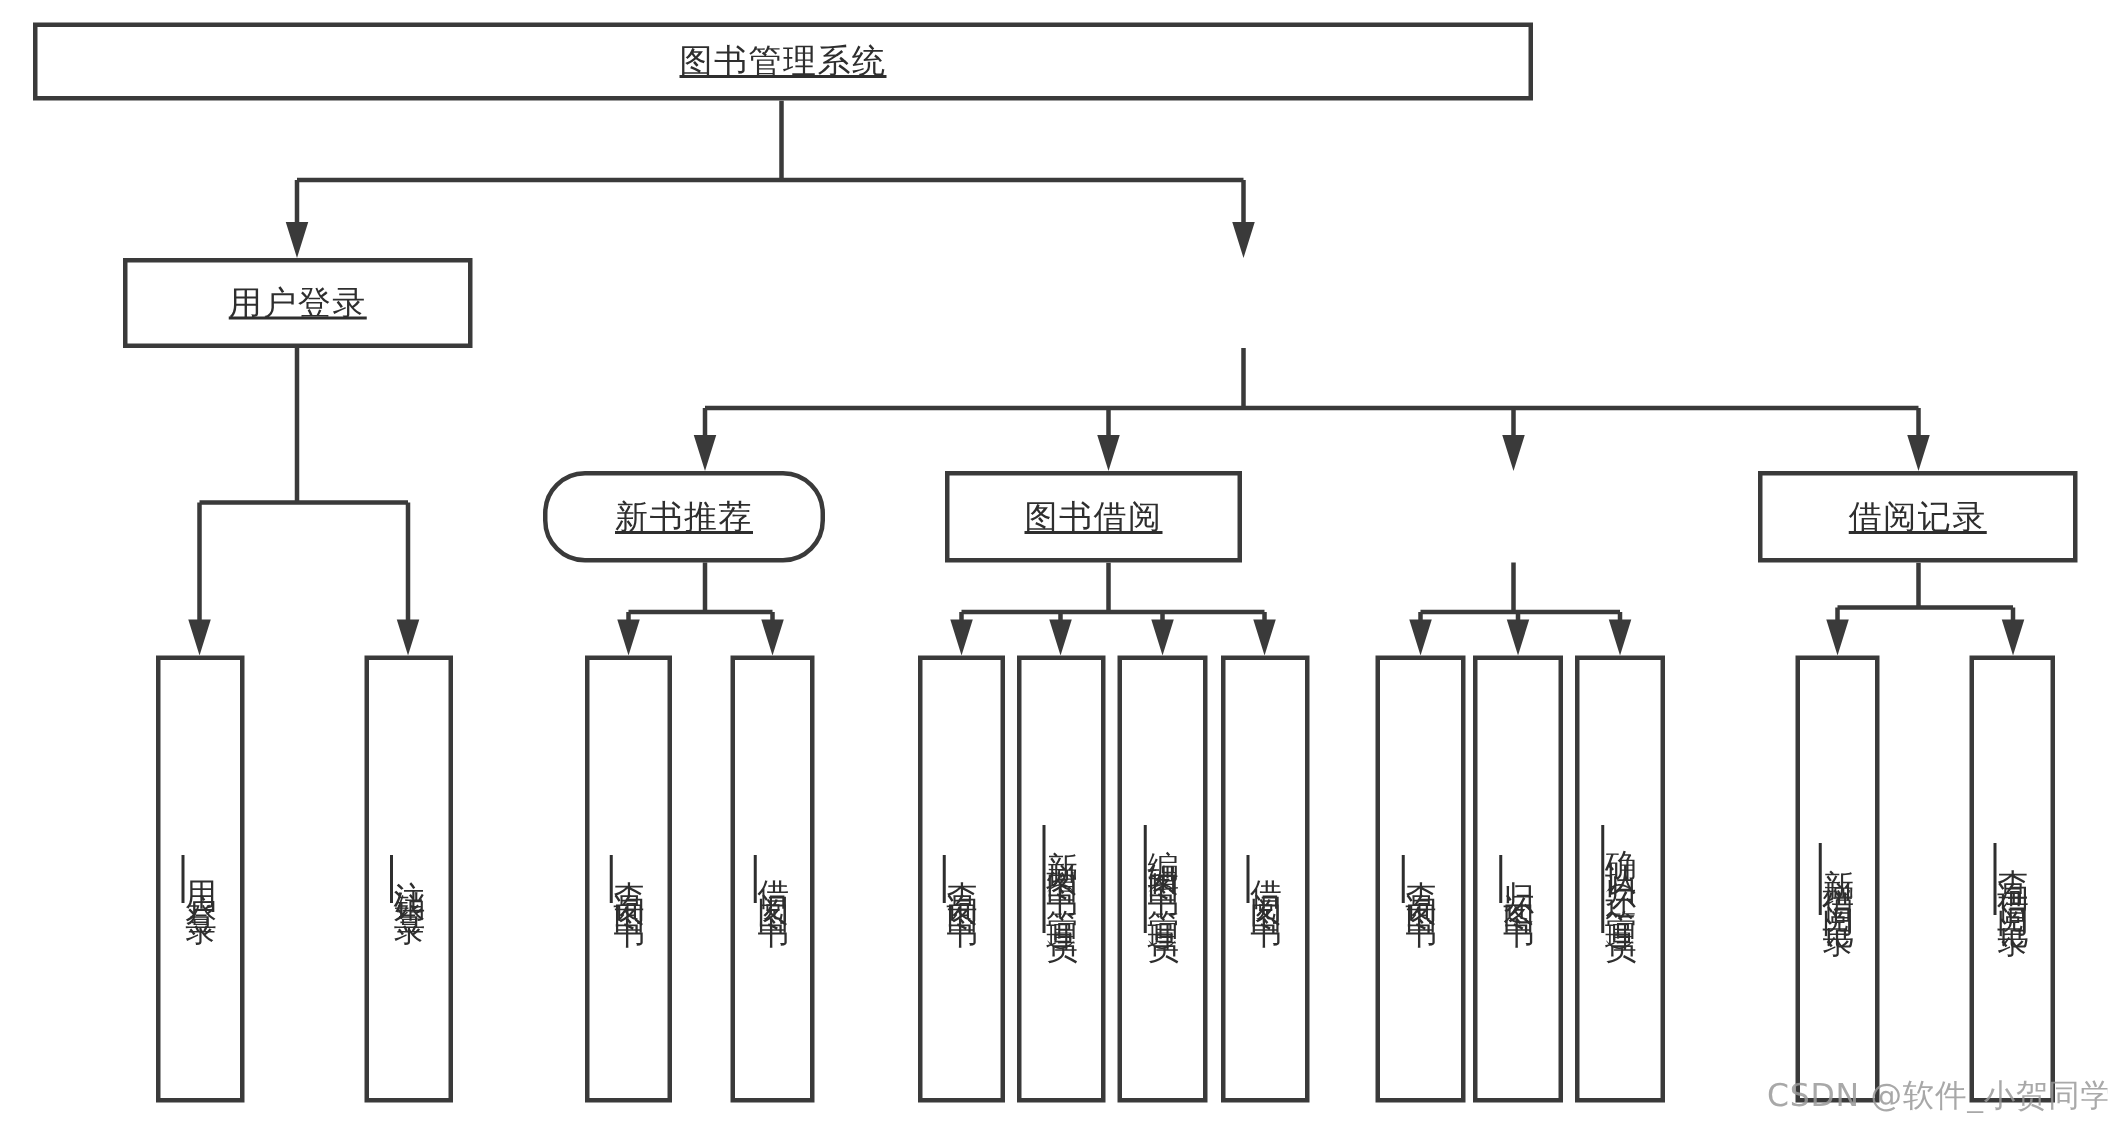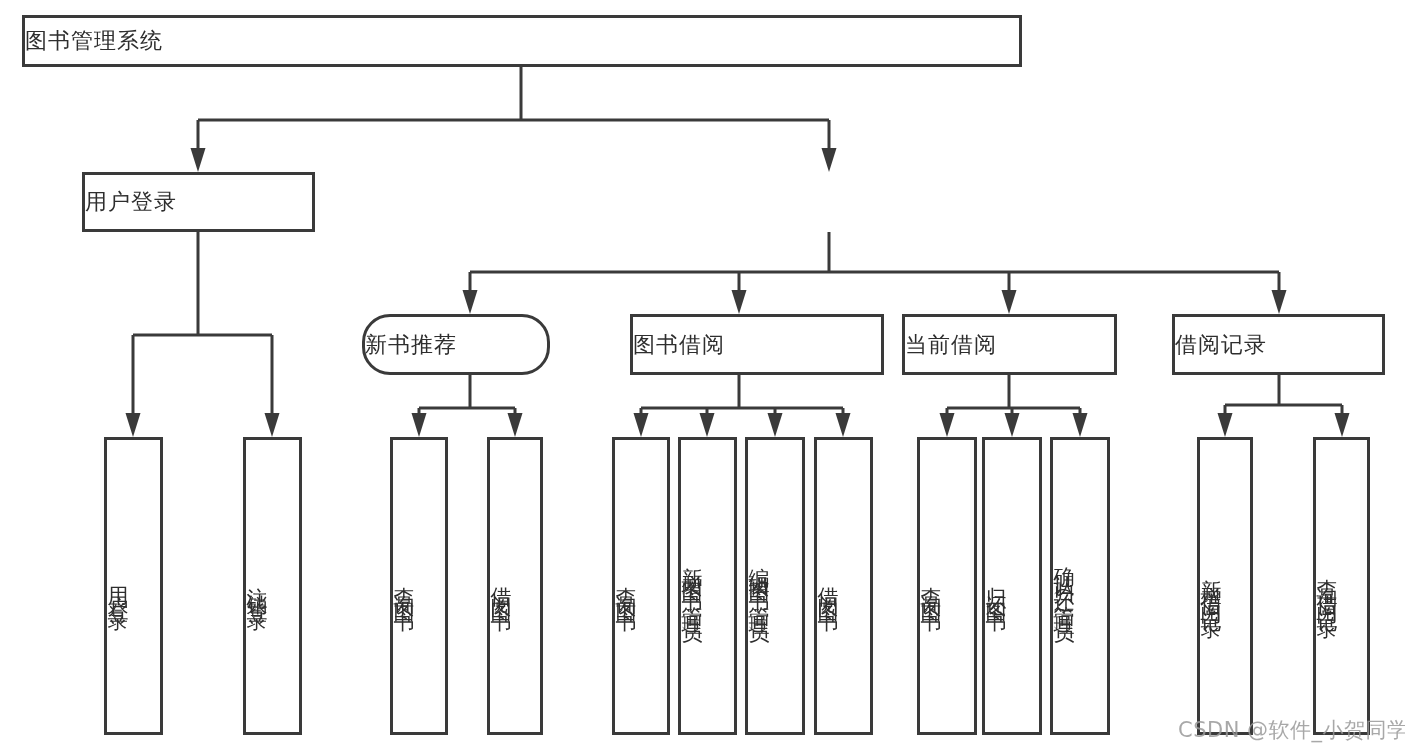--- a/index.html
+++ b/index.html
@@ -13,22 +13,23 @@
   body{
     font-family:"DejaVu Sans","Liberation Sans",sans-serif;
     width:1405px;height:747px;overflow:hidden;position:relative;
   }
   .stage{position:absolute;left:0;top:0;width:1405px;height:747px;background:var(--bg);}
   .connectors{position:absolute;left:0;top:0;width:1405px;height:747px;z-index:1;}
   .node{
     position:absolute;z-index:2;
     border:3px solid var(--line);
     background:var(--bg);
-    display:flex;align-items:center;
+    display:flex;align-items:center;justify-content:center;
     color:var(--text);
+    text-decoration:underline;
   }
   .hnode{font-size:22px;letter-spacing:1px;}
   .vnode{font-size:21px;}
   .vnode .vlabel{
     writing-mode:vertical-rl;
     text-orientation:mixed;
     letter-spacing:8px;
     line-height:1;
     max-height:288px;
     text-align:center;
@@ -96,25 +97,22 @@
     <span>图书管理系统</span>
   </div>
 
   <div class="node hnode" style="left:82px;top:172px;width:233px;height:60px;">
     <span>用户登录</span>
   </div>
 
   <div class="node hnode" style="left:362px;top:314px;width:188px;height:61px;border-radius:28px;">
     <span>新书推荐</span>
   </div>
-  <div class="node hnode" style="left:630px;top:314px;width:254px;height:61px;">
+  <div class="node hnode" style="left:630px;top:314px;width:198px;height:61px;">
     <span>图书借阅</span>
-  </div>
-  <div class="node hnode" style="left:902px;top:314px;width:215px;height:61px;">
-    <span>当前借阅</span>
   </div>
   <div class="node hnode" style="left:1172px;top:314px;width:213px;height:61px;">
     <span>借阅记录</span>
   </div>
 
   <div class="node vnode" style="left:104px;top:437px;width:59px;height:298px;">
     <span class="vlabel">用户登录</span>
   </div>
   <div class="node vnode" style="left:243px;top:437px;width:59px;height:298px;">
     <span class="vlabel">注销登录</span>

